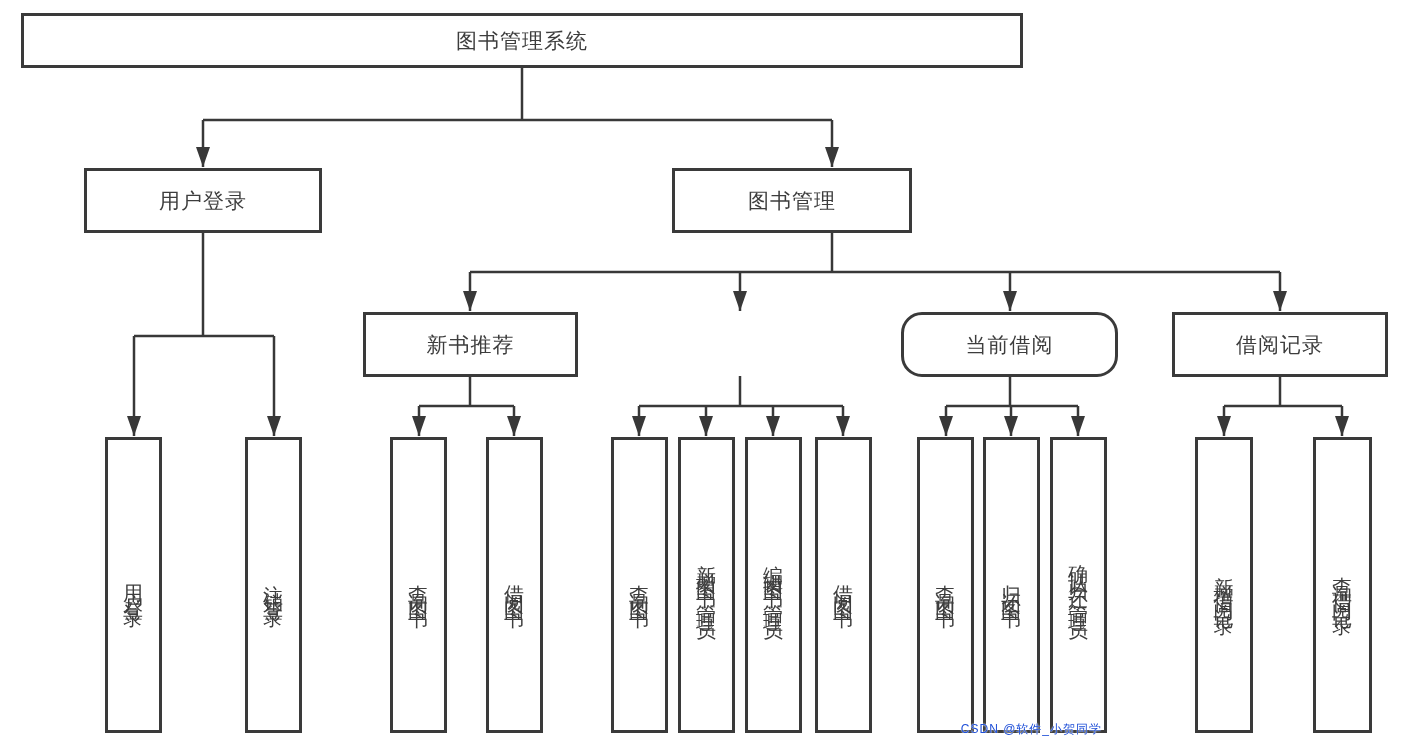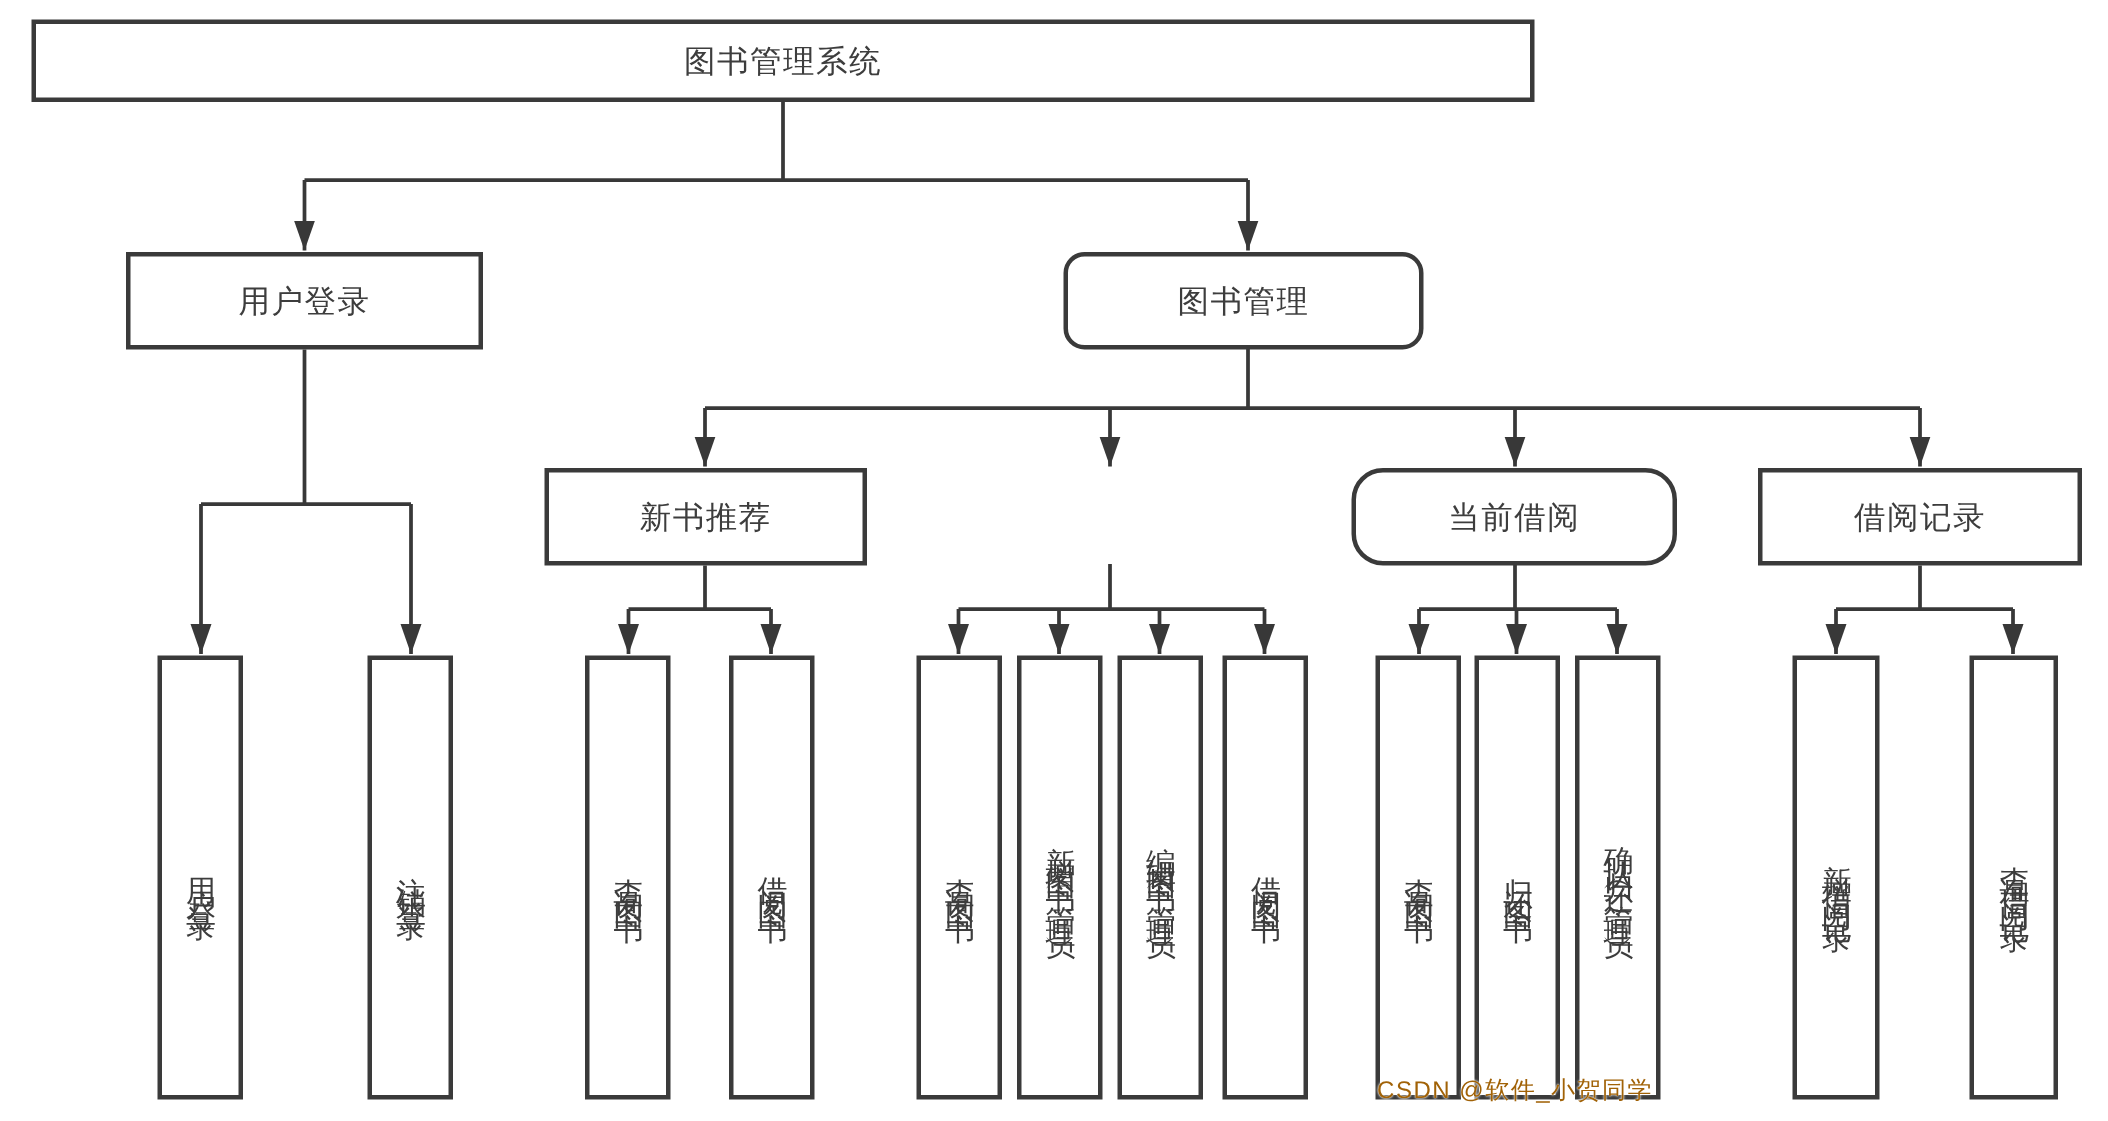--- a/index.html
+++ b/index.html
@@ -32,22 +32,22 @@
     writing-mode: vertical-rl;
     text-orientation: mixed;
     font-size: 20px;
     letter-spacing: 8px;
     line-height: 1;
   }
   .watermark {
     position: absolute;
     right: 10px; bottom: 9px;
     z-index: 3;
-    color: #a16207;
-    font-size: 16px;
+    color: #1d4ed8;
+    font-size: 12px;
     letter-spacing: 1px;
     text-shadow: 0 0 2px #ffffff, 0 0 1px #ffffff;
     white-space: nowrap;
   }
 </style>
 </head>
 <body>
 
 <div id="stage">
 
@@ -101,21 +101,21 @@
     </g>
   </svg>
 
   <div class="box h-box root-box">
     <span>图书管理系统</span>
   </div>
 
   <div class="box h-box l2-box" style="left:84px; width:238px;">
     <span>用户登录</span>
   </div>
-  <div class="box h-box l2-box" style="left:709px; width:240px;border-radius:14px;">
+  <div class="box h-box l2-box" style="left:672px; width:240px;">
     <span>图书管理</span>
   </div>
 
   <div class="box h-box l3-box" style="left:363px; width:215px;">
     <span>新书推荐</span>
   </div>
   <div class="box h-box l3-box" style="left:901px; width:217px;border-radius:21px;">
     <span>当前借阅</span>
   </div>
   <div class="box h-box l3-box" style="left:1172px; width:216px;">

